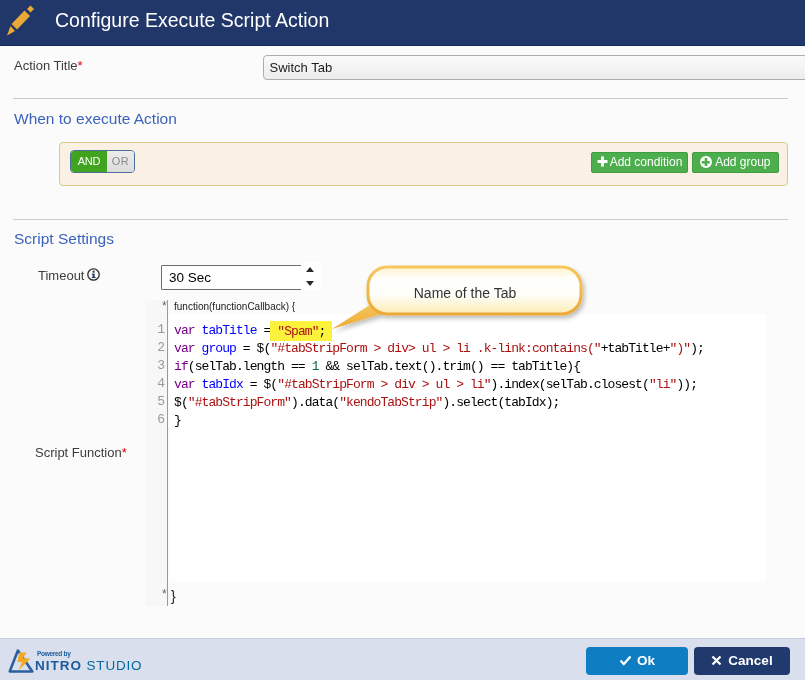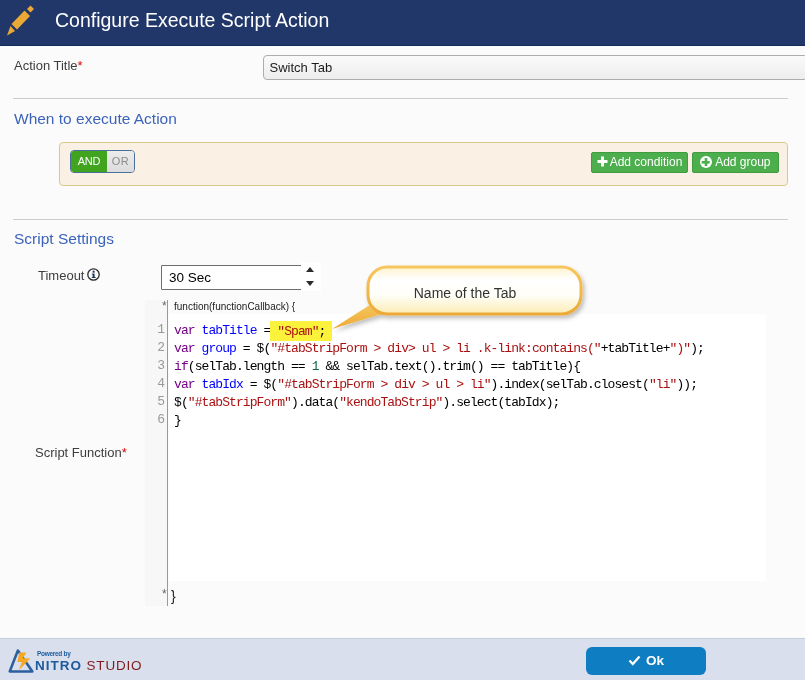--- a/index.html
+++ b/index.html
@@ -37,21 +37,21 @@
 .codewhite { position:absolute; left:169px; top:314px; width:597px; height:267px; background:#fff; }
 .gnum { position:absolute; width:20px; text-align:right; font-family:"Liberation Mono",monospace; font-size:13px; color:#999; }
 .cline { position:absolute; left:174px; height:18px; line-height:18px; font-family:"Liberation Mono",monospace;
   font-size:13px; letter-spacing:-0.92px; color:#000; white-space:pre; }
 .k { color:#708; } .d { color:#00f; } .s { color:#a11; } .n { color:#164; }
 .hl { background:#fcf23c; padding:2.5px 0; }
 .wrapline { position:absolute; left:174px; font-size:10px; color:#222; }
 
 .ftr { position:absolute; left:0; top:638px; width:805px; height:42px; background:#d9dfec; border-top:1px solid #c6cdda; }
 .btn { position:absolute; top:8px; height:28px; border-radius:4px; color:#fff; font-size:13.5px; font-weight:bold; text-align:center; line-height:28px; } .btn svg { vertical-align:-1px; }
-.ok { left:586px; width:120px; background:#0e7dc1;border-radius:6px; }
+.ok { left:586px; width:102px; background:#0e7dc1; }
 .cancel { left:694px; width:96px; background:#203a6e; }
 </style>
 </head>
 <body>
 
 <div class="hdr">
   <svg class="abs" style="left:6px;top:5px" width="31" height="31" viewBox="0 0 36 36">
     <polygon points="1.2,35.4 5.2,24.4 10.5,30.2" fill="#eaa836"></polygon>
     <polygon points="6.4,22.1 21.5,6.4 27.9,12.8 12.8,28.5" fill="#eaa836"></polygon>
     <polygon points="24.4,4.6 28.5,0.6 32.5,4.6 28.5,8.7" fill="#eaa836"></polygon>
@@ -138,17 +138,20 @@
   </g>
   <text x="143" y="36.5" text-anchor="middle" font-family="Liberation Sans, sans-serif" font-size="14" fill="#333">Name of the Tab</text>
 </svg>
 
 <div class="ftr">
   <svg class="abs" style="left:6.5px;top:6.5px" width="29" height="30" viewBox="0 0 32 31">
     <path d="M12 4 L3 27 L28 27 Z" fill="none" stroke="#2c5f9e" stroke-width="2.8" stroke-linejoin="round"></path>
     <polygon points="13.5,6 21.5,6 17.5,12.5 25.7,12.8 13,25.8 16.5,16.5 11.5,16.5" fill="#f6a821"></polygon>
   </svg>
   <div class="abs" style="left:37px;top:11px;font-size:6.5px;letter-spacing:-0.3px;font-weight:bold;color:#1d5c9f">Powered by</div>
-  <div class="abs" style="left:35px;top:18.5px;font-size:13.5px;color:#1d5a9e;letter-spacing:1px"><b>NITRO</b><span style="color:#7f1d1d;letter-spacing:0.8px"> STUDIO</span></div>
+  <div class="abs" style="left:35px;top:18.5px;font-size:13.5px;color:#1d5a9e;letter-spacing:1px"><b>NITRO</b><span style="color:#0369a1;letter-spacing:0.8px"> STUDIO</span></div>
   <div class="btn ok"><svg width="13" height="11" viewBox="0 0 13 11" style="margin-right:5px">
         <path d="M1.5 5.5 L4.8 9 L11.5 1.5" fill="none" stroke="#fff" stroke-width="2.2"></path>
       </svg>Ok</div>
+  <div class="btn cancel"><svg width="11" height="11" viewBox="0 0 11 11" style="margin-right:6px">
+        <path d="M1.5 1.5 L9.5 9.5 M9.5 1.5 L1.5 9.5" fill="none" stroke="#fff" stroke-width="2.2"></path>
+      </svg>Cancel</div>
 </div>
 
 </body></html>

